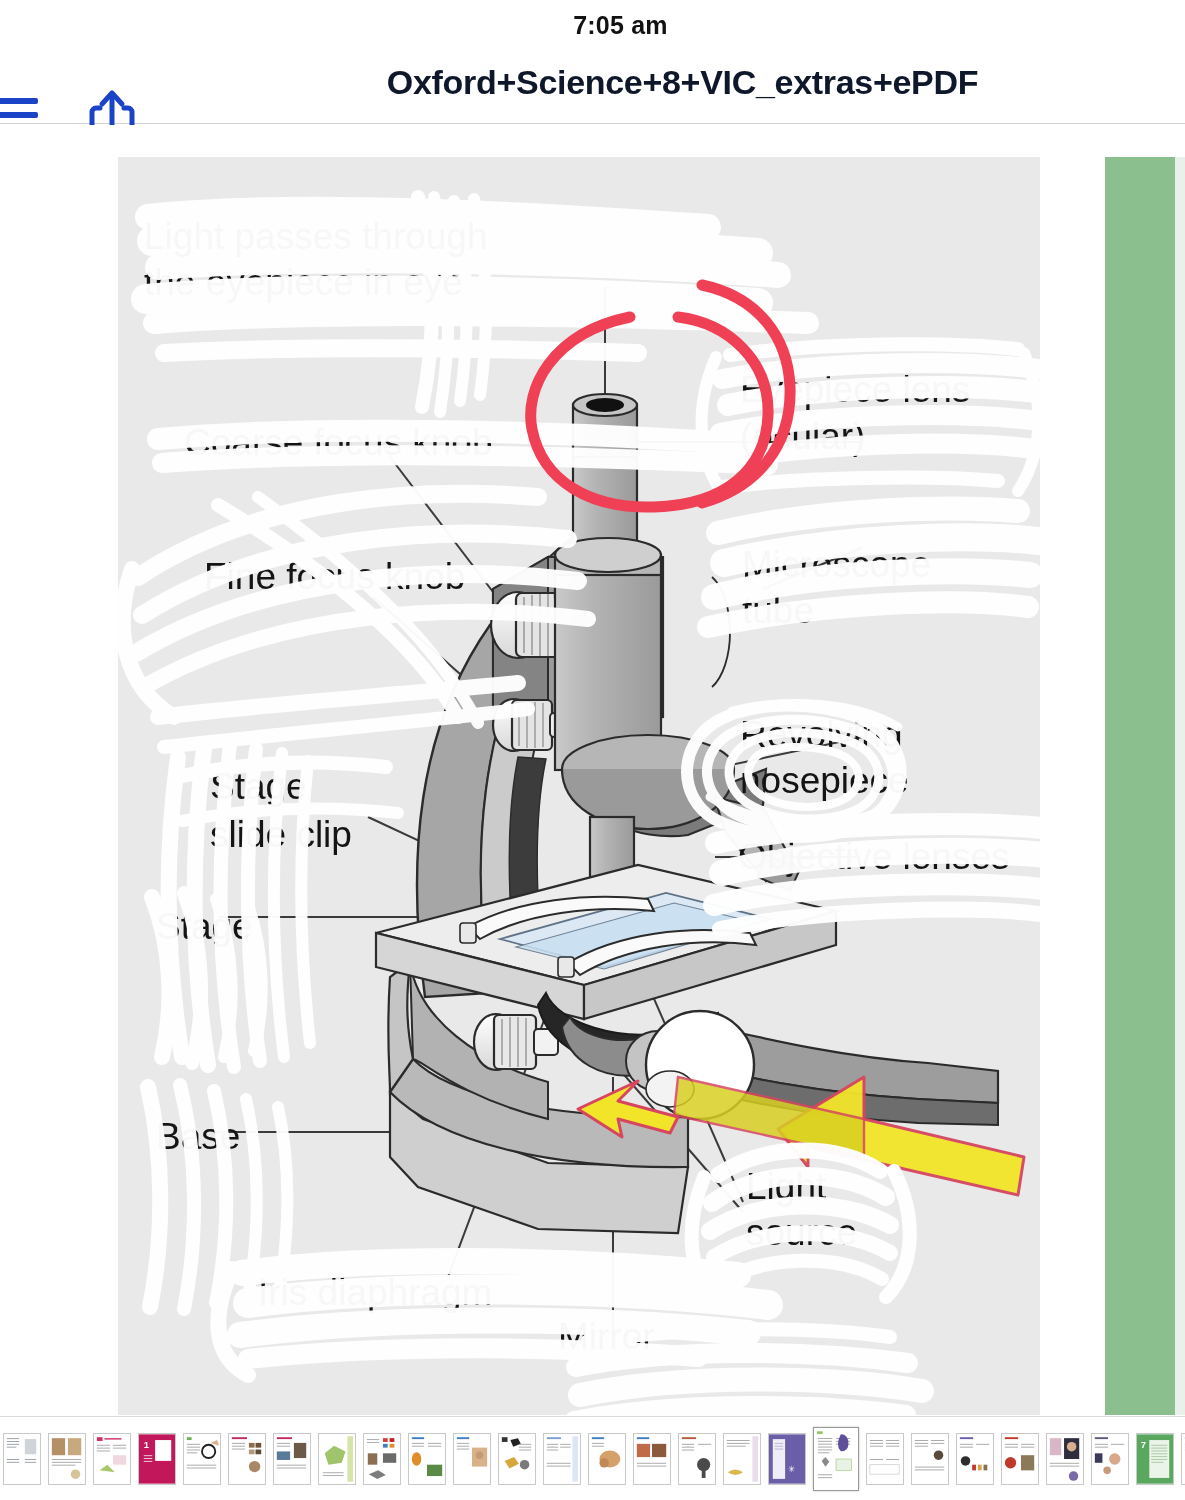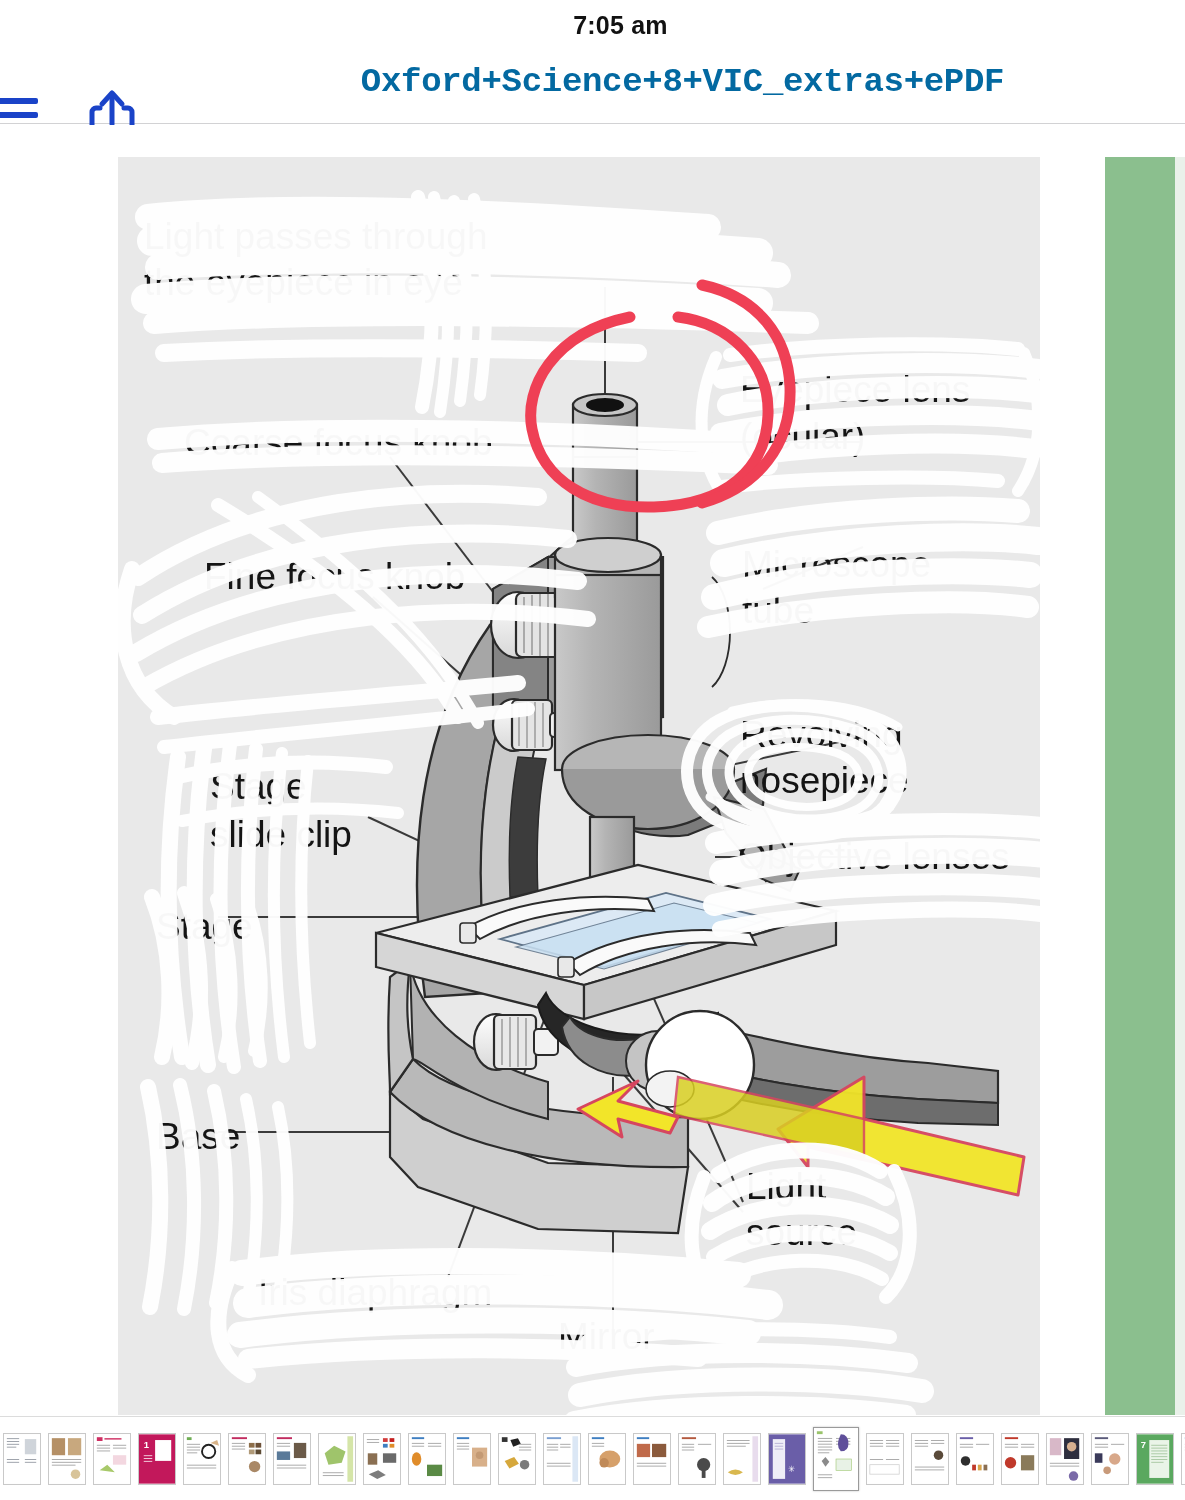--- a/index.html
+++ b/index.html
@@ -33,23 +33,22 @@
     margin-bottom: 8px; width: 54px;
   }
   .nav-hamburger span:last-child { margin-bottom: 0; }
   .nav-share {
     position: absolute; left: 86px; top: 48px; width: 52px; height: 58px;
   }
   .nav-title {
     position: absolute; left: 0; top: 0; width: 1185px; height: 84px;
     display: flex; align-items: center; justify-content: center;
     padding-left: 180px;
-    font-size: 34px; font-weight: 700; color: #0369a1; letter-spacing: -0.3px;
+    font-size: 34px; font-weight: 700; color: #0f172a; letter-spacing: -0.3px;
     white-space: nowrap;
-    font-family: Liberation Mono, monospace;
   }
 
   
   .doc-viewport {
     position: absolute; top: 125px; left: 0; width: 1185px; height: 1290px;
     background: #ffffff; overflow: hidden;
   }
   .page {
     position: absolute; left: 118px; top: 32px;
     width: 922px; height: 1260px;

